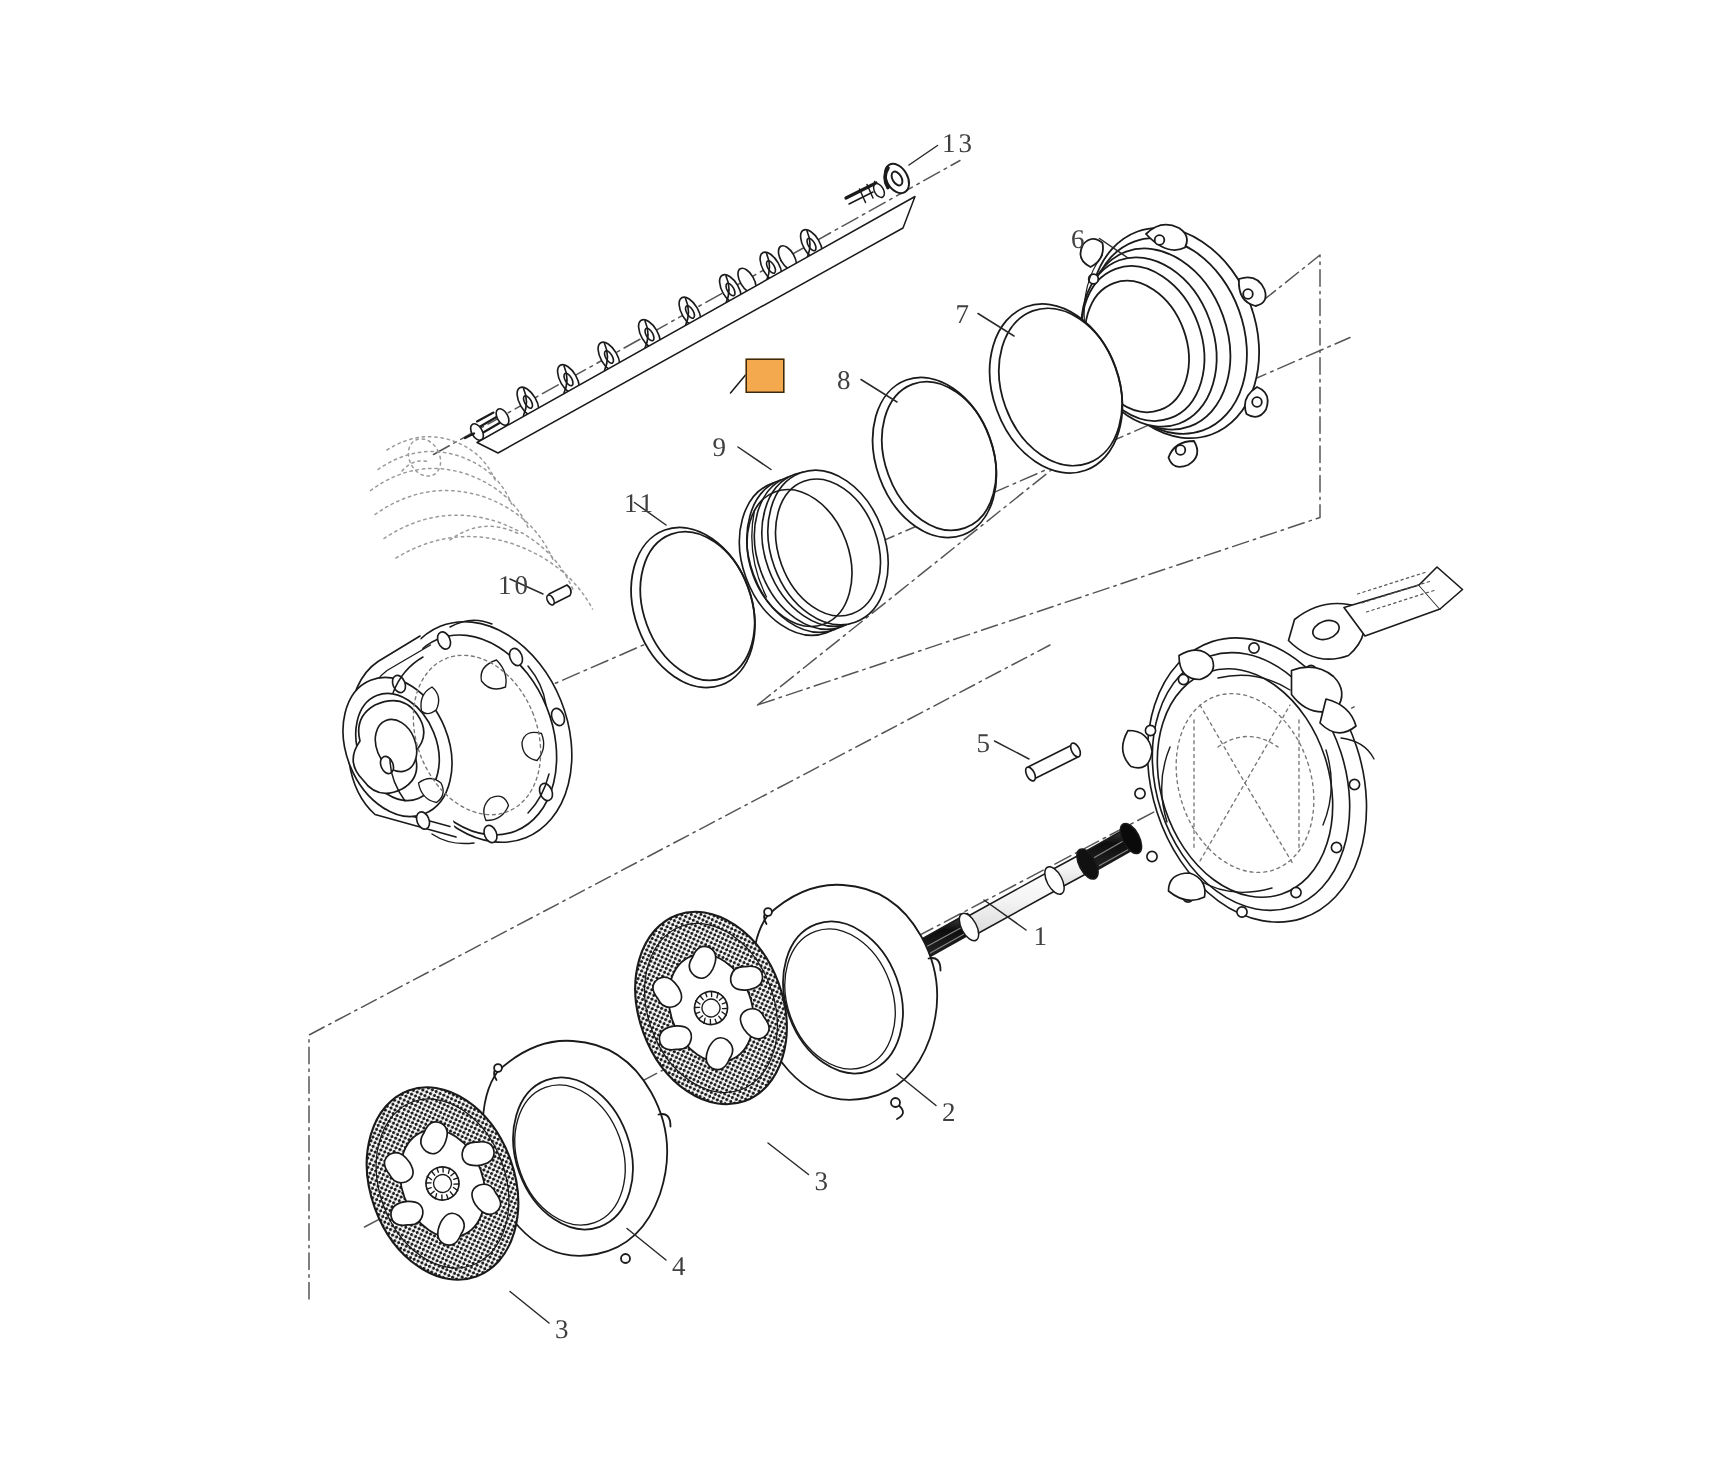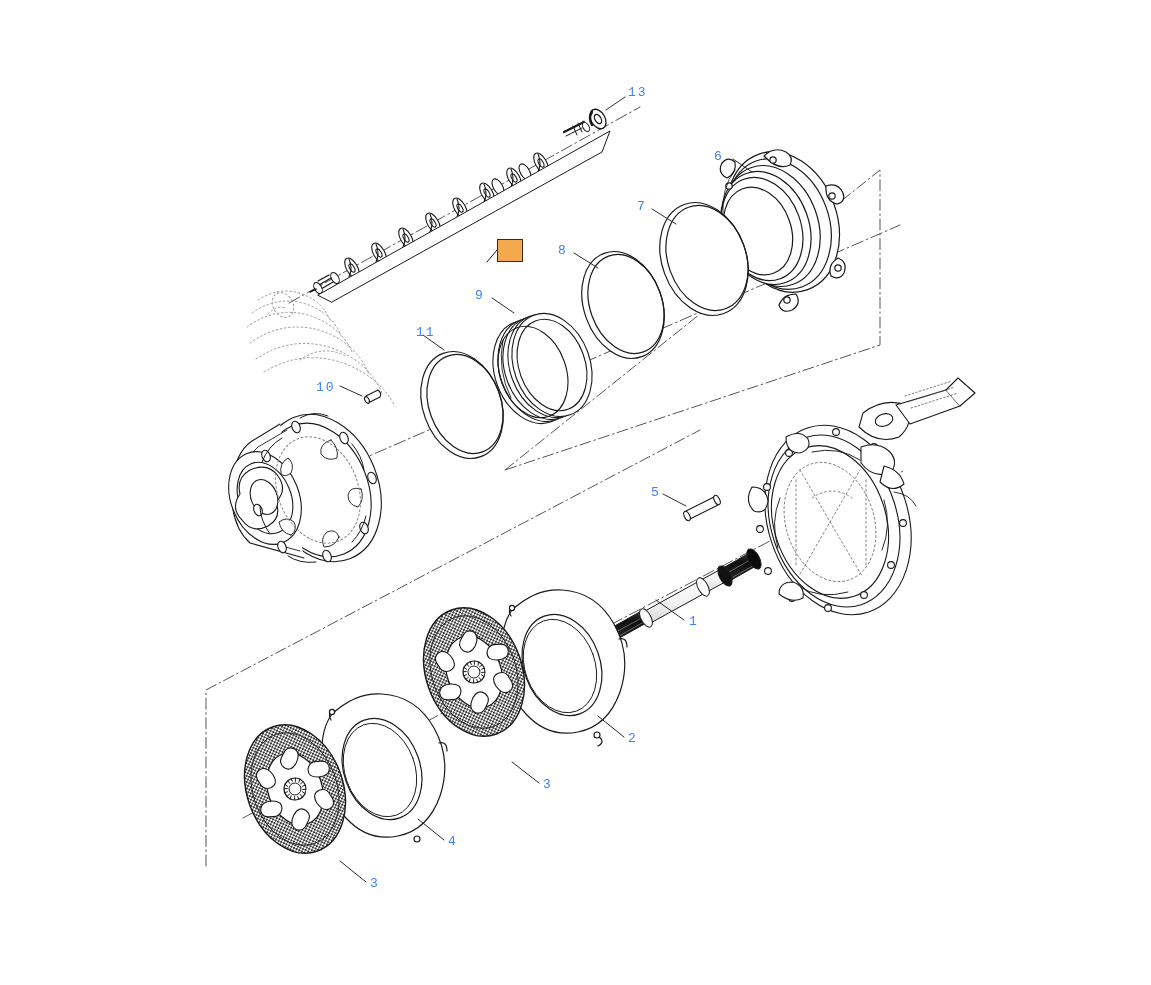--- a/index.html
+++ b/index.html
@@ -1,22 +1,22 @@
 <!DOCTYPE html>
 <html><head>
 <meta charset="utf-8">
 <title>Exploded Parts Diagram</title>
 <style>
   html,body{margin:0;padding:0;background:#ffffff;}
   body{width:1151px;height:985px;overflow:hidden;
        font-family:"Liberation Serif",serif;}
   #stage{position:relative;width:1151px;height:985px;background:#fff;}
   svg#dwg{position:absolute;left:0;top:0;width:1151px;height:985px;}
-  .lbl{position:absolute;font-family:Liberation Mono, monospace;
-       font-size:13px;color:#3b82f6;letter-spacing:2px;white-space:nowrap;
+  .lbl{position:absolute;font-family:Liberation Serif, serif;
+       font-size:18px;color:#404040;letter-spacing:2px;white-space:nowrap;
        line-height:1;}
   #hl{position:absolute;box-sizing:border-box;}
 </style>
 </head>
 <body>
 
 <div id="stage" style="background: rgb(255, 255, 255);">
 
   <svg id="dwg" viewBox="0 0 1151 985">
     <defs>
@@ -454,17 +454,17 @@
   <div class="lbl" style="left:689px;top:615px;">1</div>
   <div class="lbl" style="left:628px;top:732px;">2</div>
   <div class="lbl" style="left:543px;top:778px;">3</div>
   <div class="lbl" style="left:448px;top:835px;">4</div>
   <div class="lbl" style="left:370px;top:877px;">3</div>
   <div class="lbl" style="left:651px;top:486px;">5</div>
   <div class="lbl" style="left:714px;top:150px;">6</div>
   <div class="lbl" style="left:637px;top:200px;">7</div>
   <div class="lbl" style="left:558px;top:244px;">8</div>
   <div class="lbl" style="left:475px;top:289px;">9</div>
-  <div class="lbl" style="left:316px;top:381px;">10</div>
+  <div class="lbl" style="left:332px;top:381px;">10</div>
   <div class="lbl" style="left:405px;top:326px;margin-left:11px;">11</div>
   <div class="lbl" style="left:628px;top:86px;">13</div>
 
 </div>
 
 </body></html>

